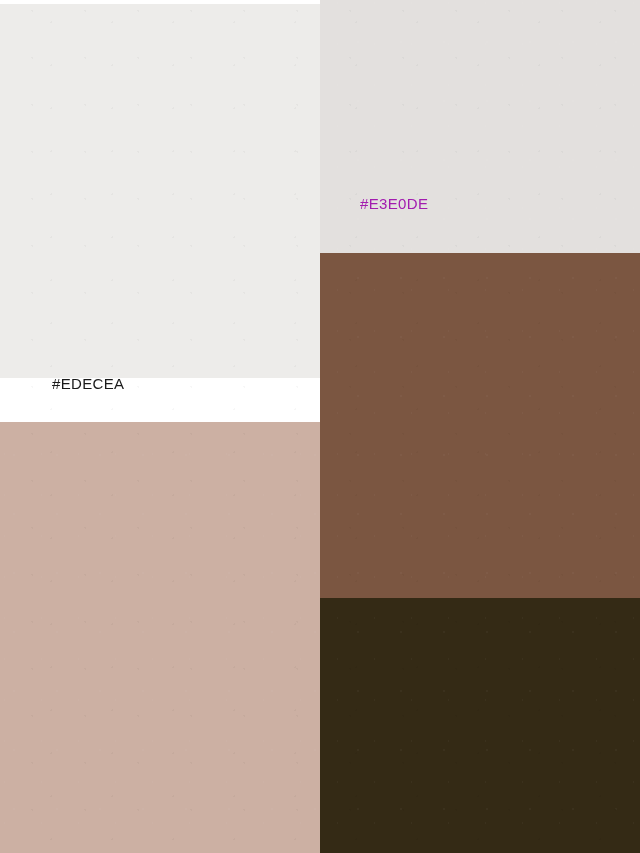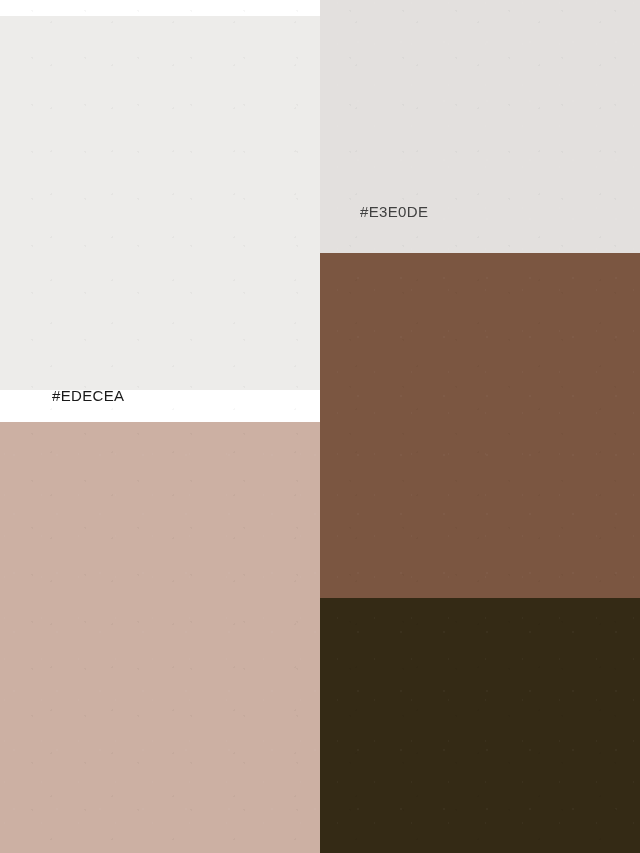--- a/index.html
+++ b/index.html
@@ -32,21 +32,21 @@
 
   
   .swatch {
     position: absolute;
     left: 0;
     width: 100%;
     box-sizing: border-box;
   }
 
   
-  #swatch-edecea { top: 16px;   height: 374px; }
+  #swatch-edecea { top: 4px;   height: 374px; }
   #swatch-ccb0a3 { top: 422px; height: 431px; }
 
   
   #swatch-e3e0de { top: 0px;   height: 253px; }
   #swatch-7b5641 { top: 253px; height: 345px; }
   #swatch-342a15 { top: 598px; height: 255px; }
 
   
   .hex-label {
     position: absolute;
@@ -89,21 +89,21 @@
       <span class="hex-label" id="label-edecea" style="color: rgb(26, 26, 26);">#EDECEA</span>
     </div>
 
     <div class="swatch" id="swatch-ccb0a3" style="background-color: rgb(204, 176, 163);"></div>
 
   </div>
 
   <div class="column" id="column-right">
 
     <div class="swatch" id="swatch-e3e0de" style="background-color: rgb(227, 224, 222);">
-      <span class="hex-label" id="label-e3e0de" style="color: #404040; margin-top: 8px;">#E3E0DE</span>
+      <span class="hex-label" id="label-e3e0de" style="color: #a21caf;">#E3E0DE</span>
     </div>
 
     <div class="swatch" id="swatch-7b5641" style="background-color: rgb(123, 86, 65);">
       <span class="hex-label" id="label-7b5641" style="color: rgb(26, 26, 26);">#7B5641</span>
     </div>
 
     <div class="swatch" id="swatch-342a15" style="background-color: rgb(52, 42, 21);"></div>
 
   </div>
 

